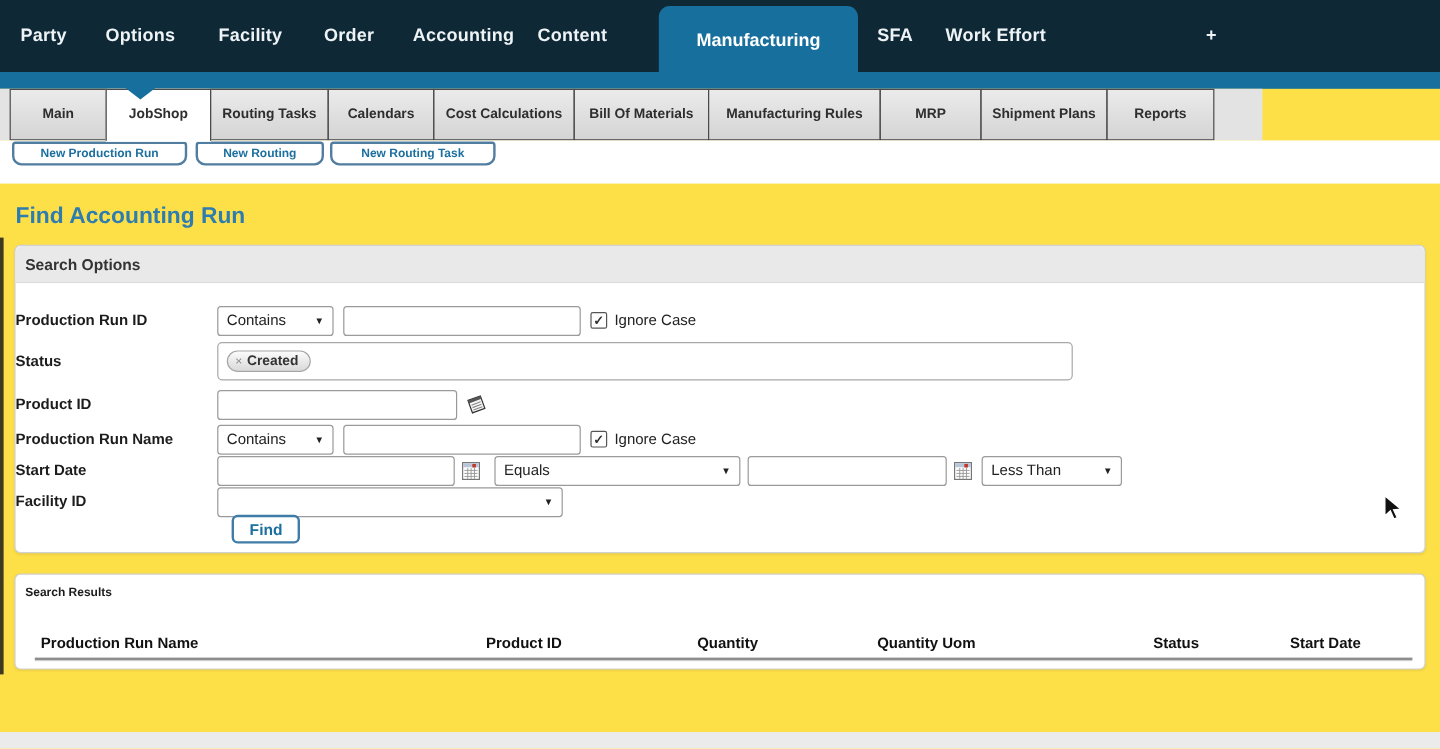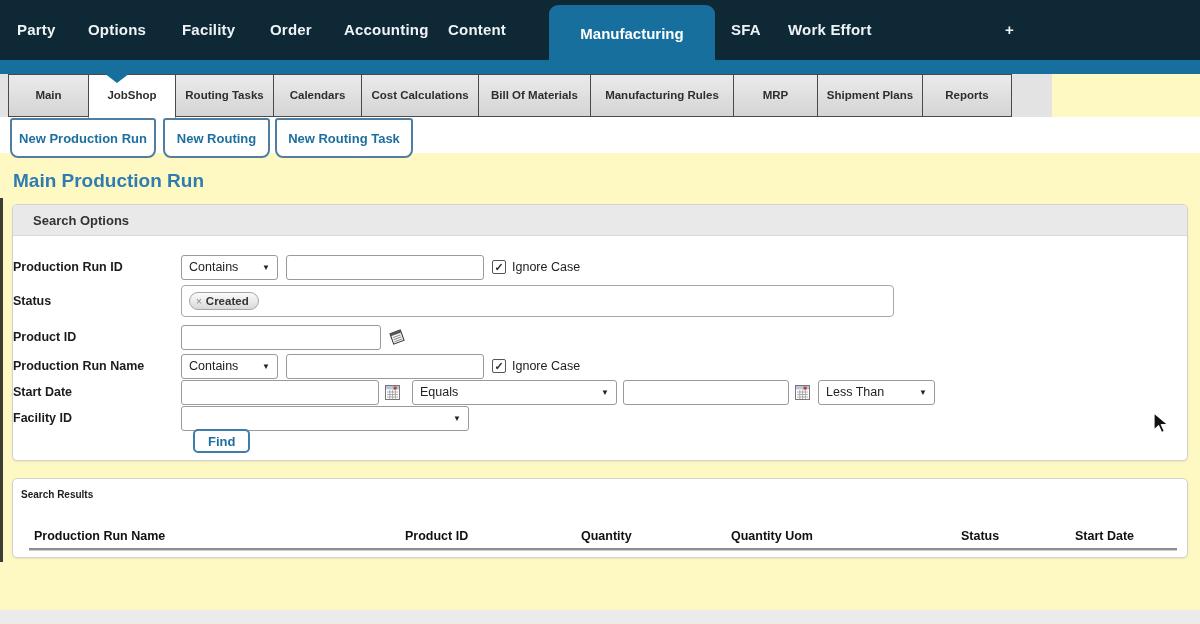--- a/index.html
+++ b/index.html
@@ -1,19 +1,19 @@
 <!DOCTYPE html>
 <html><head>
 <meta charset="utf-8">
 <style>
   * { margin:0; padding:0; box-sizing:border-box; }
   html,body { background:#fff; }
   #screen {
     position:relative; width:1200px; height:624px; overflow:hidden;
-    background:#fef9c3; font-family:"Liberation Sans", sans-serif;
+    background:#fde047; font-family:"Liberation Sans", sans-serif;
   }
 
   
   .topbar { position:absolute; left:0; top:0; width:1200px; height:60px; background:#0e2836; }
   .tn { position:absolute; top:0; height:60px; line-height:60px; color:#eef3f6;
         font-size:15px; font-weight:bold; cursor:default; letter-spacing:.2px; }
   .tn-active { position:absolute; top:5px; height:55px; line-height:57px; text-align:center;
         background:#176f9d; border-radius:9px 9px 0 0; color:#ffffff; font-size:15px; font-weight:bold; }
   .bluestrip { position:absolute; left:0; top:60px; width:1200px; height:14px; background:#176f9d; }
   .notch { position:absolute; top:73px; left:104px; width:0; height:0; z-index:5;
@@ -23,32 +23,32 @@
   .tabrow { position:absolute; left:0; top:74px; width:1052px; height:43px; background:#e3e3e3;
         display:flex; align-items:stretch; padding-left:8px; }
   .tab { border:1px solid #4a4a4a; margin-left:-1px; background:linear-gradient(#ebebeb,#d4d4d4);
         color:#2e2e2e; font-size:11.5px; font-weight:bold; text-align:center; line-height:41px;
         white-space:nowrap; overflow:hidden; }
   .tab:first-child { margin-left:0; }
   .tab.active { background:#ffffff; border-bottom:1px solid #ffffff; height:44px; position:relative; z-index:3; }
 
   
   .btnrow { position:absolute; left:0; top:117px; width:1200px; height:36px; background:#fff; }
-  .linkbtn { position:absolute; top:1px; height:40px; background:#fff; border:2px solid #517ea0;
+  .linkbtn { position:absolute; top:1px; height:20px; background:#fff; border:2px solid #517ea0;
         border-radius:3px 3px 8px 8px; color:#1c6f9f; font-family:"Liberation Sans",sans-serif;
-        font-size:13px; font-weight:bold; cursor:pointer; }
+        font-size:10px; font-weight:bold; cursor:pointer; }
 
   
   .page-title { position:absolute; left:13px; top:170px; font-size:19px; font-weight:bold; color:#2f7db0; }
 
   
   .panel { position:absolute; left:12px; width:1176px; background:#fff; border:1px solid #d2d2d2;
         border-radius:5px; box-shadow:0 1px 2px rgba(0,0,0,.08); }
   .panel-hd { height:31px; line-height:31px; background:#e9e9e9; border-bottom:1px solid #dadada;
-        border-radius:5px 5px 0 0; padding-left:20px; font-size:13px; font-weight:bold; color:#333; }
+        border-radius:5px 5px 0 0; padding-left:8px; font-size:13px; font-weight:bold; color:#333; }
   #search-panel { top:204px; height:257px; }
   .panel-bd { position:relative; width:100%; height:226px; }
 
   
   .frow { position:absolute; left:0; right:0; height:26px; display:flex; align-items:center; }
   .flabel { width:168px; text-align:left; padding-right:12px; font-size:12.5px; font-weight:bold; color:#1c1c1c; flex:0 0 auto; }
   .inp { height:25px; border:1px solid #9a9a9a; border-radius:3px; background:#fff; padding:0 6px;
         font-family:"Liberation Sans",sans-serif; font-size:12.5px; color:#222; }
   .sel { height:25px; border:1px solid #9a9a9a; border-radius:3px; background:#fff; display:flex;
         align-items:center; justify-content:space-between; padding:0 7px; font-size:12.5px; color:#222; cursor:default; }
@@ -110,21 +110,21 @@
     <div class="tab" style="width:90px">Reports</div>
   </div>
   <div class="notch"></div>
 
   <div class="btnrow">
     <button class="linkbtn" style="left:10px;  width:146px">New Production Run</button>
     <button class="linkbtn" style="left:163px; width:107px">New Routing</button>
     <button class="linkbtn" style="left:275px; width:138px">New Routing Task</button>
   </div>
 
-  <div class="page-title">Main Production Run</div>
+  <div class="page-title">Find Accounting Run</div>
 
   <section class="panel" id="search-panel">
     <div class="panel-hd">Search Options</div>
     <div class="panel-bd">
 
       <div class="frow" style="top:18px">
         <span class="flabel">Production Run ID</span>
         <div class="sel" style="width:97px">
           <span>Contains</span>
           <span class="arr">▼</span>

